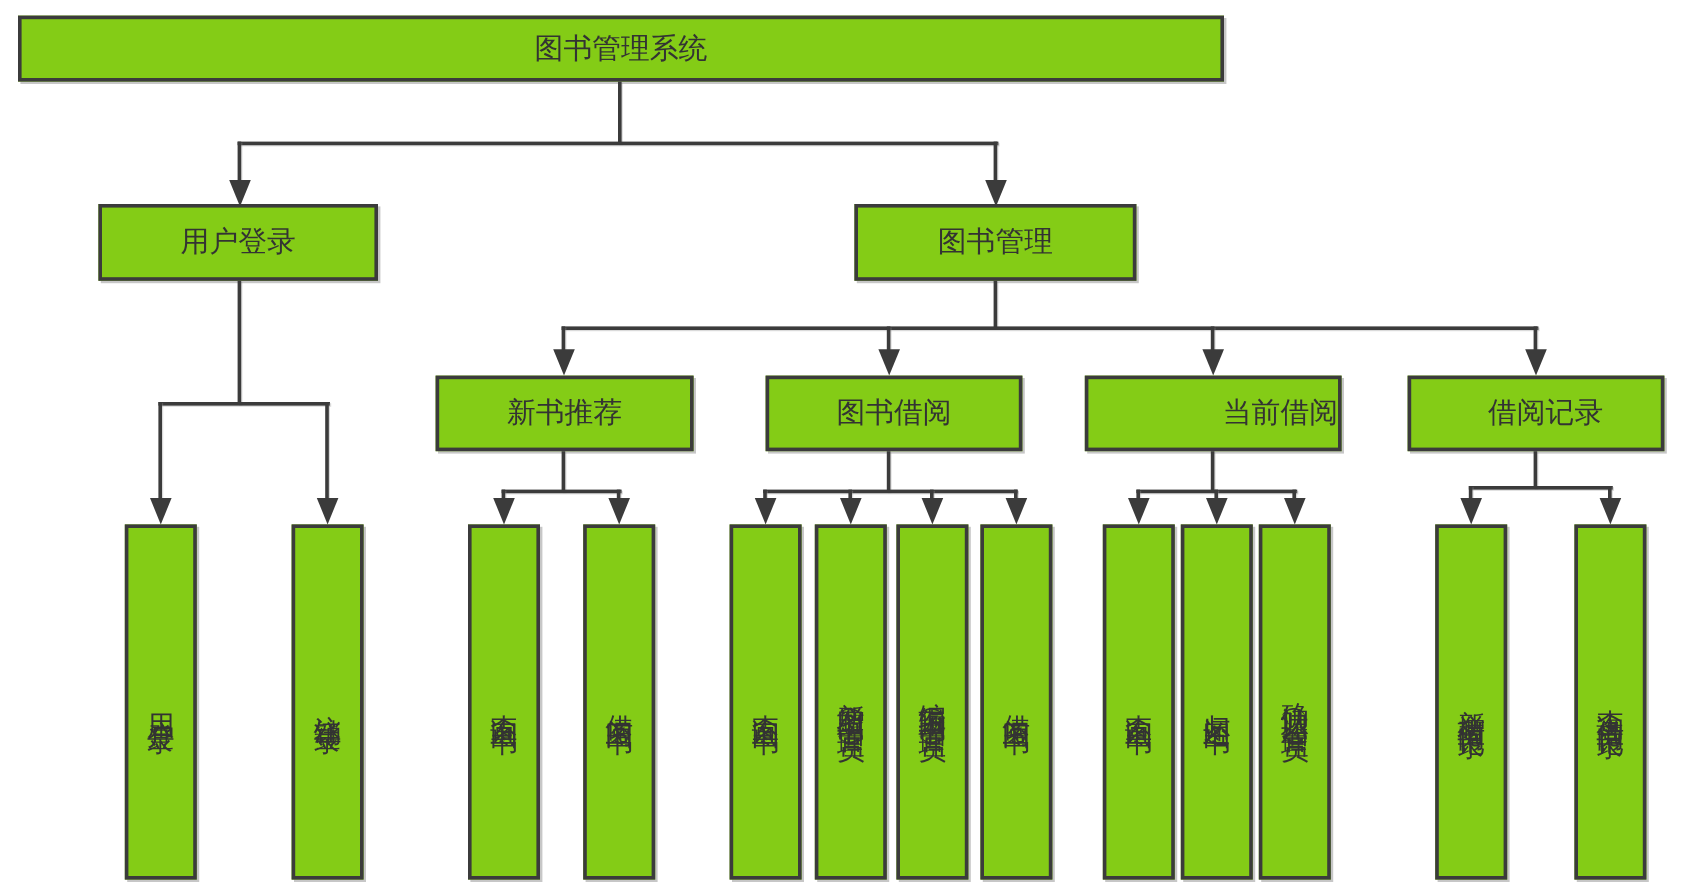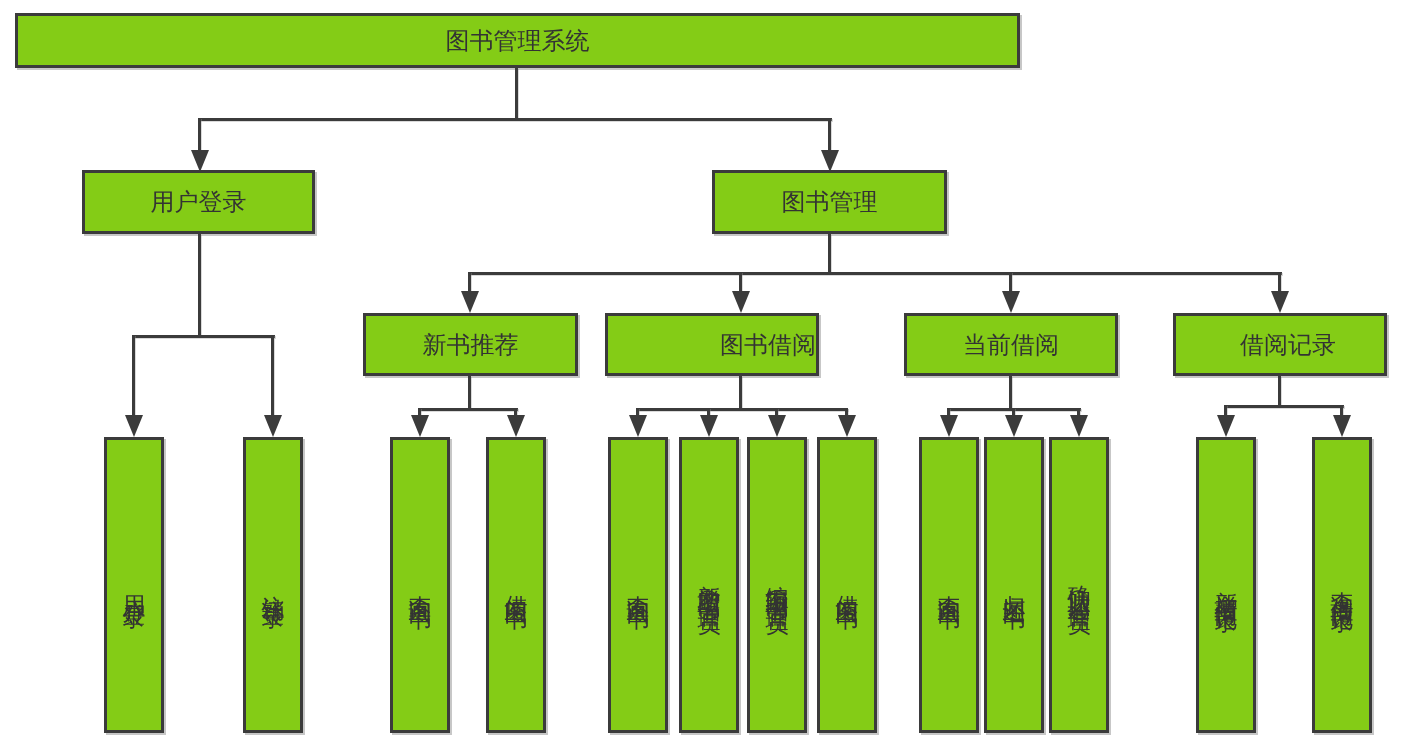--- a/index.html
+++ b/index.html
@@ -86,24 +86,24 @@
   <div class="box" style="left:82px; top:170px; width:233px; height:64px;">
     <span>用户登录</span>
   </div>
   <div class="box" style="left:712px; top:170px; width:235px; height:64px;">
     <span>图书管理</span>
   </div>
 
   <div class="box" style="left:363px; top:313px; width:215px; height:63px;">
     <span>新书推荐</span>
   </div>
-  <div class="box" style="left:605px; top:313px; width:214px; height:63px;justify-content:flex-end;">
+  <div class="box" style="left:638px; top:313px; width:214px; height:63px;">
     <span>图书借阅</span>
   </div>
-  <div class="box" style="left:904px; top:313px; width:214px; height:63px;">
+  <div class="box" style="left:904px; top:313px; width:214px; height:63px;justify-content:flex-end;">
     <span>当前借阅</span>
   </div>
   <div class="box" style="left:1173px; top:313px; width:214px; height:63px;padding-left:16px;">
     <span>借阅记录</span>
   </div>
 
   <div class="box vbox" style="left:104px;">
     <span>用户登录</span>
   </div>
   <div class="box vbox" style="left:243px;">

